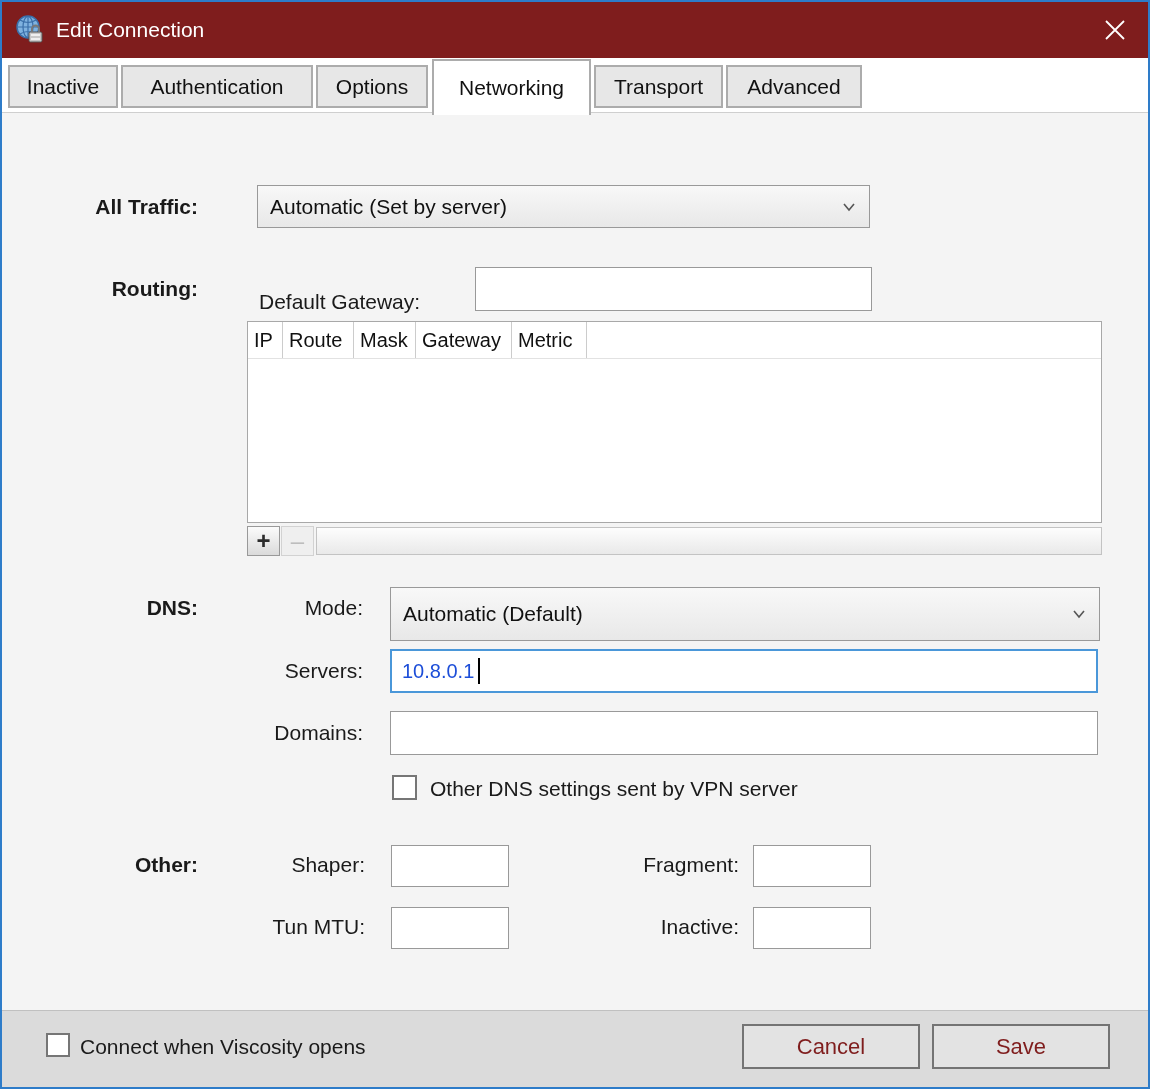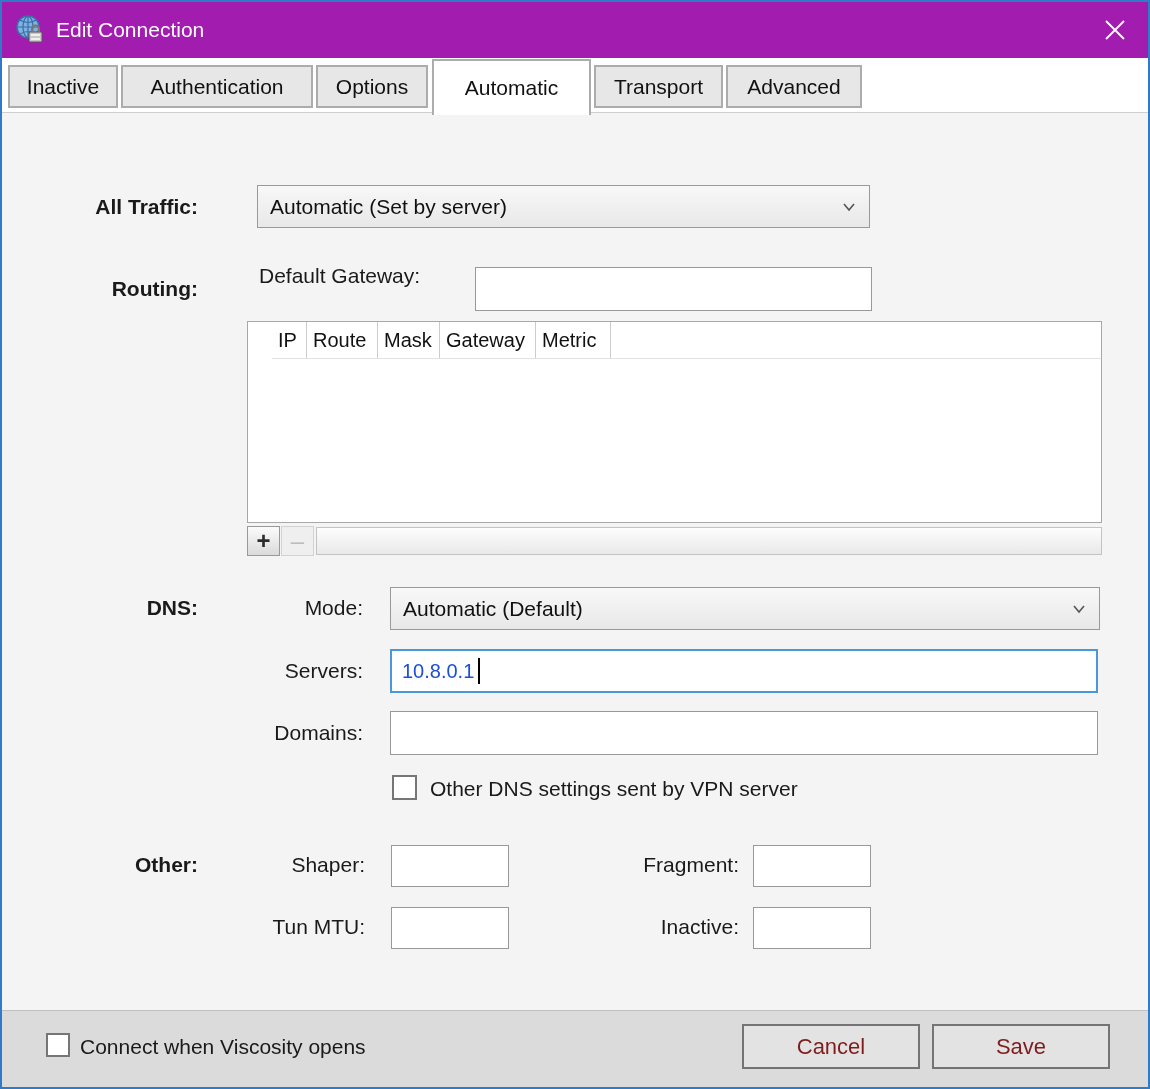--- a/index.html
+++ b/index.html
@@ -6,21 +6,21 @@
   html, body { width: 1150px; height: 1089px; }
   body { font-family: "Liberation Sans", sans-serif; color: #1a1a1a; }
 
   .window {
     position: relative; width: 1150px; height: 1089px;
     border: 2px solid #2e7cc9; background: #f4f4f4; overflow: hidden;
   }
 
   
   .titlebar {
-    position: relative; height: 56px; background: #a21caf; width: 100%;
+    position: relative; height: 56px; background: #7f1d1d; width: 100%;
   }
   .titlebar .app-icon { position: absolute; left: 12px; top: 12px; width: 32px; height: 32px; }
   .titlebar .title {
     position: absolute; left: 54px; top: 0; height: 56px; line-height: 56px;
     color: #ffffff; font-size: 21px; font-weight: 400;
   }
   .close-btn {
     position: absolute; right: 16px; top: 11px; width: 34px; height: 34px;
     display: flex; align-items: center; justify-content: center; cursor: default;
   }
@@ -56,21 +56,21 @@
     background: linear-gradient(#f8f8f8, #e8e8e8);
     display: flex; align-items: center; padding: 0 12px;
     font-size: 21px; color: #111; cursor: default;
   }
   .dropdown .dd-value { flex: 1; white-space: nowrap; overflow: hidden; }
   .dropdown .chev { width: 16px; height: 12px; flex: 0 0 auto; }
 
   
   .rtable {
     position: absolute; left: 245px; top: 208px; width: 855px; height: 202px;
-    background: #ffffff; border: 1px solid #a8a8a8; padding-left: 24px;
+    background: #ffffff; border: 1px solid #a8a8a8;
   }
   .rtable .thead { display: flex; height: 37px; border-bottom: 1px solid #e2e2e2; }
   .rtable .th {
     border-right: 1px solid #cccccc; font-size: 20px; color: #111;
     display: flex; align-items: center; padding-left: 6px; white-space: nowrap;
   }
   .rtable .tbody { height: 163px; background: #ffffff; }
 
   .tool-btn {
     position: absolute; width: 33px; height: 30px;
@@ -141,42 +141,42 @@
     <div class="tab" style="left:6px;width:110px">
       <span>Inactive</span>
     </div>
     <div class="tab" style="left:119px;width:192px">
       <span>Authentication</span>
     </div>
     <div class="tab" style="left:314px;width:112px">
       <span>Options</span>
     </div>
     <div class="tab active" style="left:430px;width:159px">
-      <span>Automatic</span>
+      <span>Networking</span>
     </div>
     <div class="tab" style="left:724px;width:136px">
       <span>Advanced</span>
     </div>
     <div class="tab" style="left:592px;width:129px">
       <span>Transport</span>
     </div>
   </div>
 
   <div class="content">
 
     <div class="lbl bold r" style="left:0;width:196px;top:79px">All Traffic:</div>
     <div class="dropdown" style="left:255px;top:72px;width:613px;height:43px">
       <span class="dd-value">Automatic (Set by server)</span>
       <svg class="chev" viewBox="0 0 16 12">
           <path d="M3 3 L8 9 L13 3" fill="none" stroke="#555" stroke-width="1.6"></path>
         </svg>
     </div>
 
     <div class="lbl bold r" style="left:0;width:196px;top:161px">Routing:</div>
-    <div class="lbl" style="left:257px;top:148px">Default Gateway:</div>
+    <div class="lbl" style="left:257px;top:174px">Default Gateway:</div>
     <input class="textfield" style="left: 473px; top: 154px; width: 397px; height: 44px;" value="">
 
     <div class="rtable">
       <div class="thead">
         <div class="th" style="width:35px">IP</div>
         <div class="th" style="width:71px">Route</div>
         <div class="th" style="width:62px">Mask</div>
         <div class="th" style="width:96px">Gateway</div>
         <div class="th" style="width:75px">Metric</div>
       </div>
@@ -186,21 +186,21 @@
     <div class="tool-btn" style="left:245px;top:413px">
       <span>+</span>
     </div>
     <div class="tool-btn disabled" style="left:279px;top:413px">
       <span>–</span>
     </div>
     <div class="tool-filler" style="left:314px;top:414px;width:786px;height:28px"></div>
 
     <div class="lbl bold r" style="left:0;width:196px;top:480px">DNS:</div>
     <div class="lbl r" style="left:240px;width:121px;top:480px">Mode:</div>
-    <div class="dropdown" style="left:388px;top:474px;width:710px;height:43px">
+    <div class="dropdown" style="left:388px;top:474px;width:710px;height:54px">
       <span class="dd-value">Automatic (Default)</span>
       <svg class="chev" viewBox="0 0 16 12">
           <path d="M3 3 L8 9 L13 3" fill="none" stroke="#555" stroke-width="1.6"></path>
         </svg>
     </div>
 
     <div class="lbl r" style="left:240px;width:121px;top:543px">Servers:</div>
     <div class="field-wrap" style="left:388px;top:536px;width:708px;height:44px">
       <div class="tf">
           <span>10.8.0.1</span>

